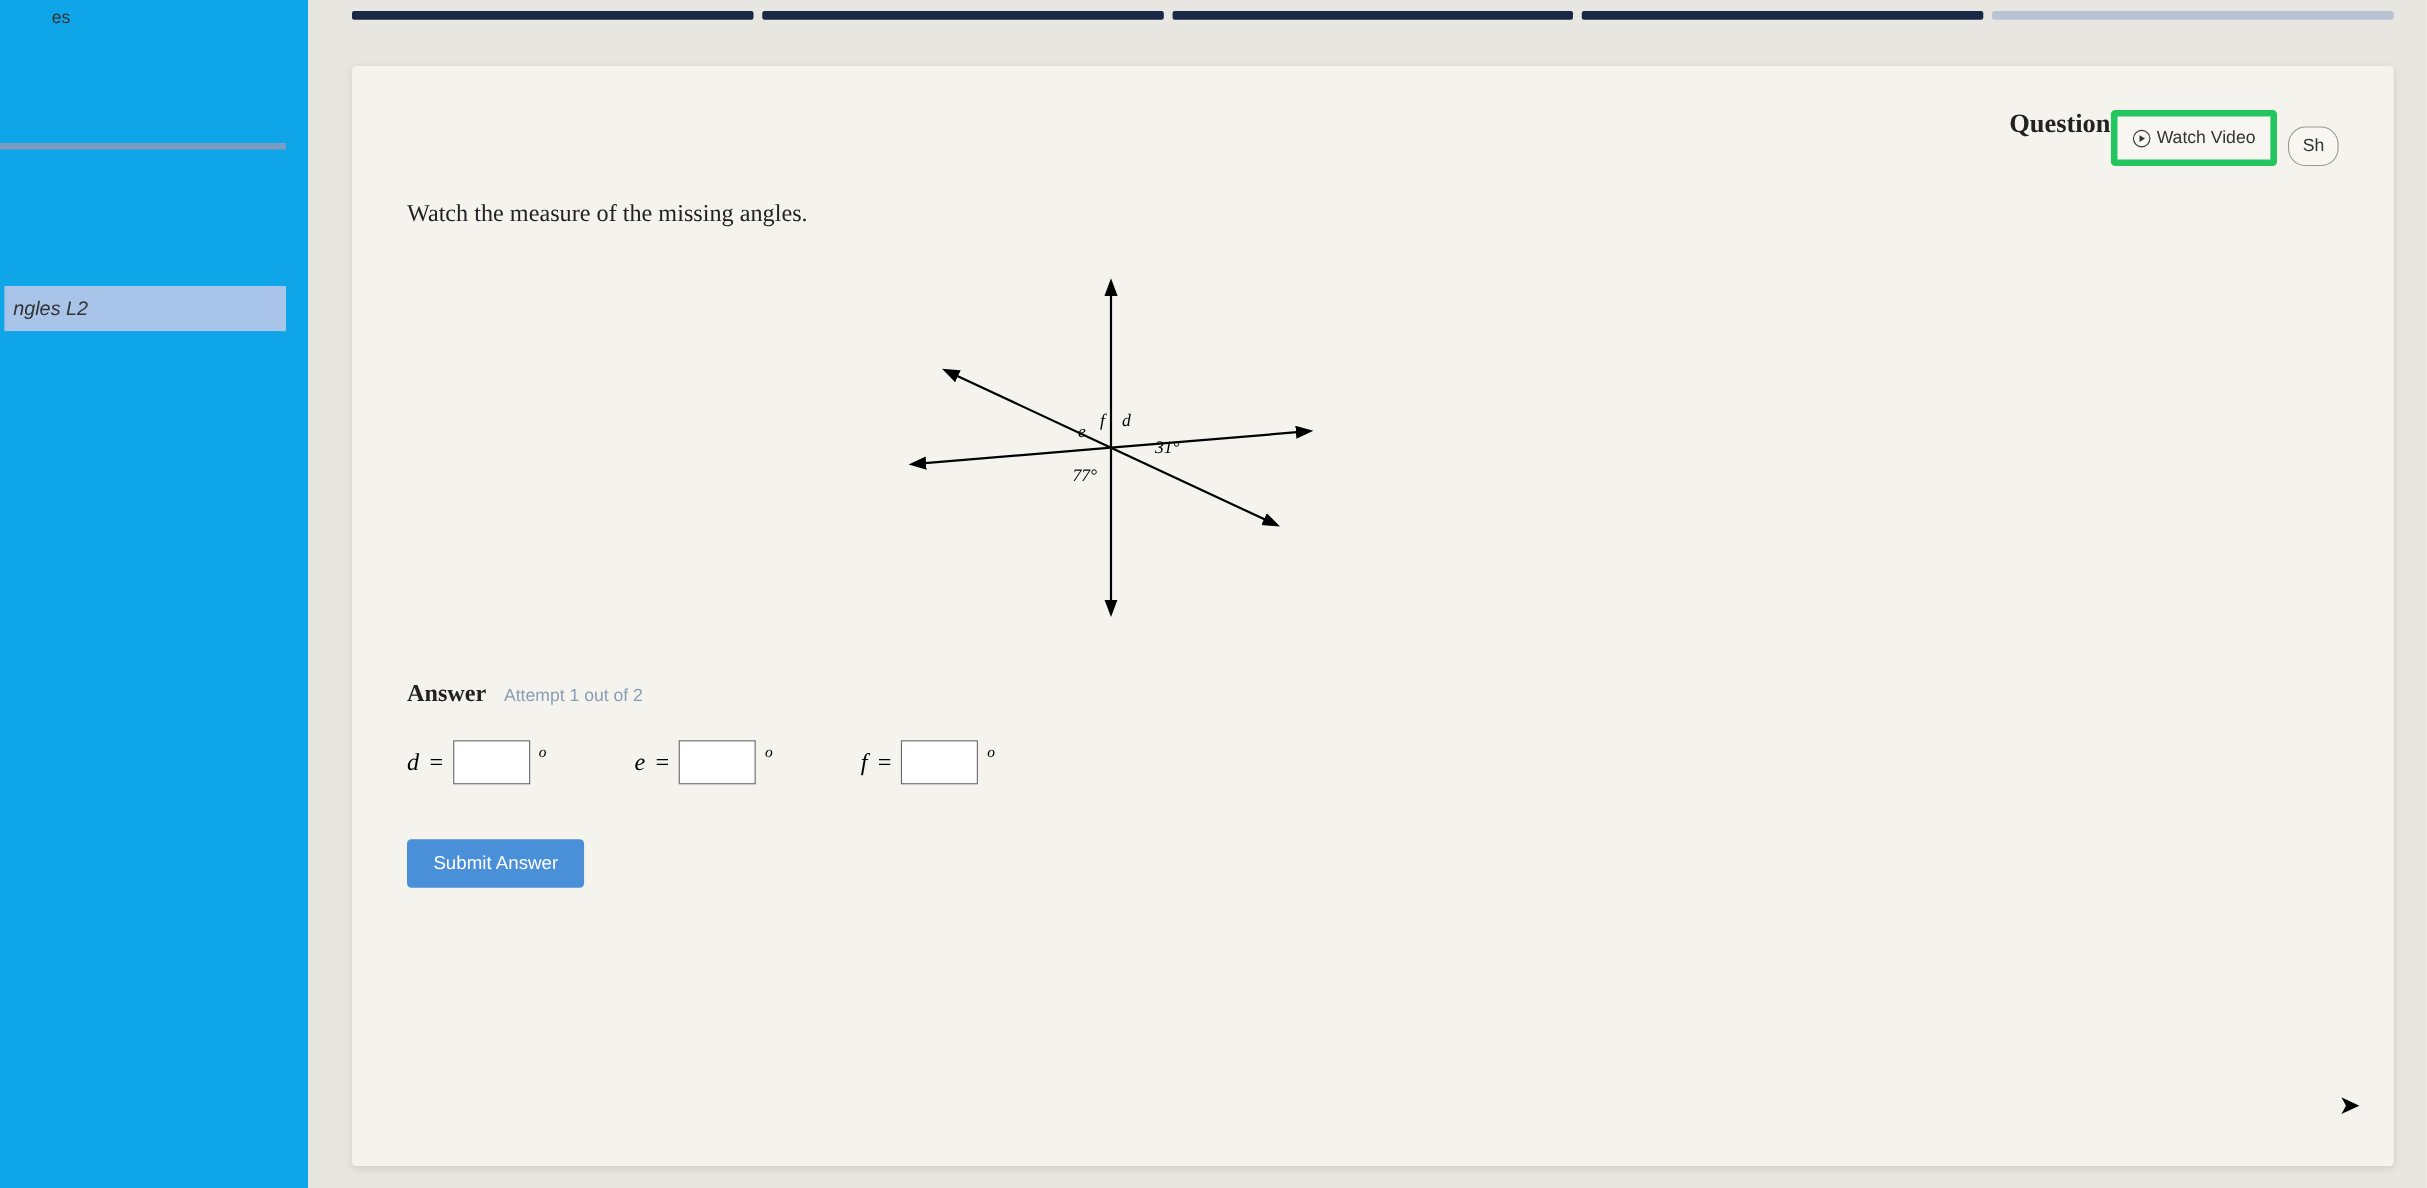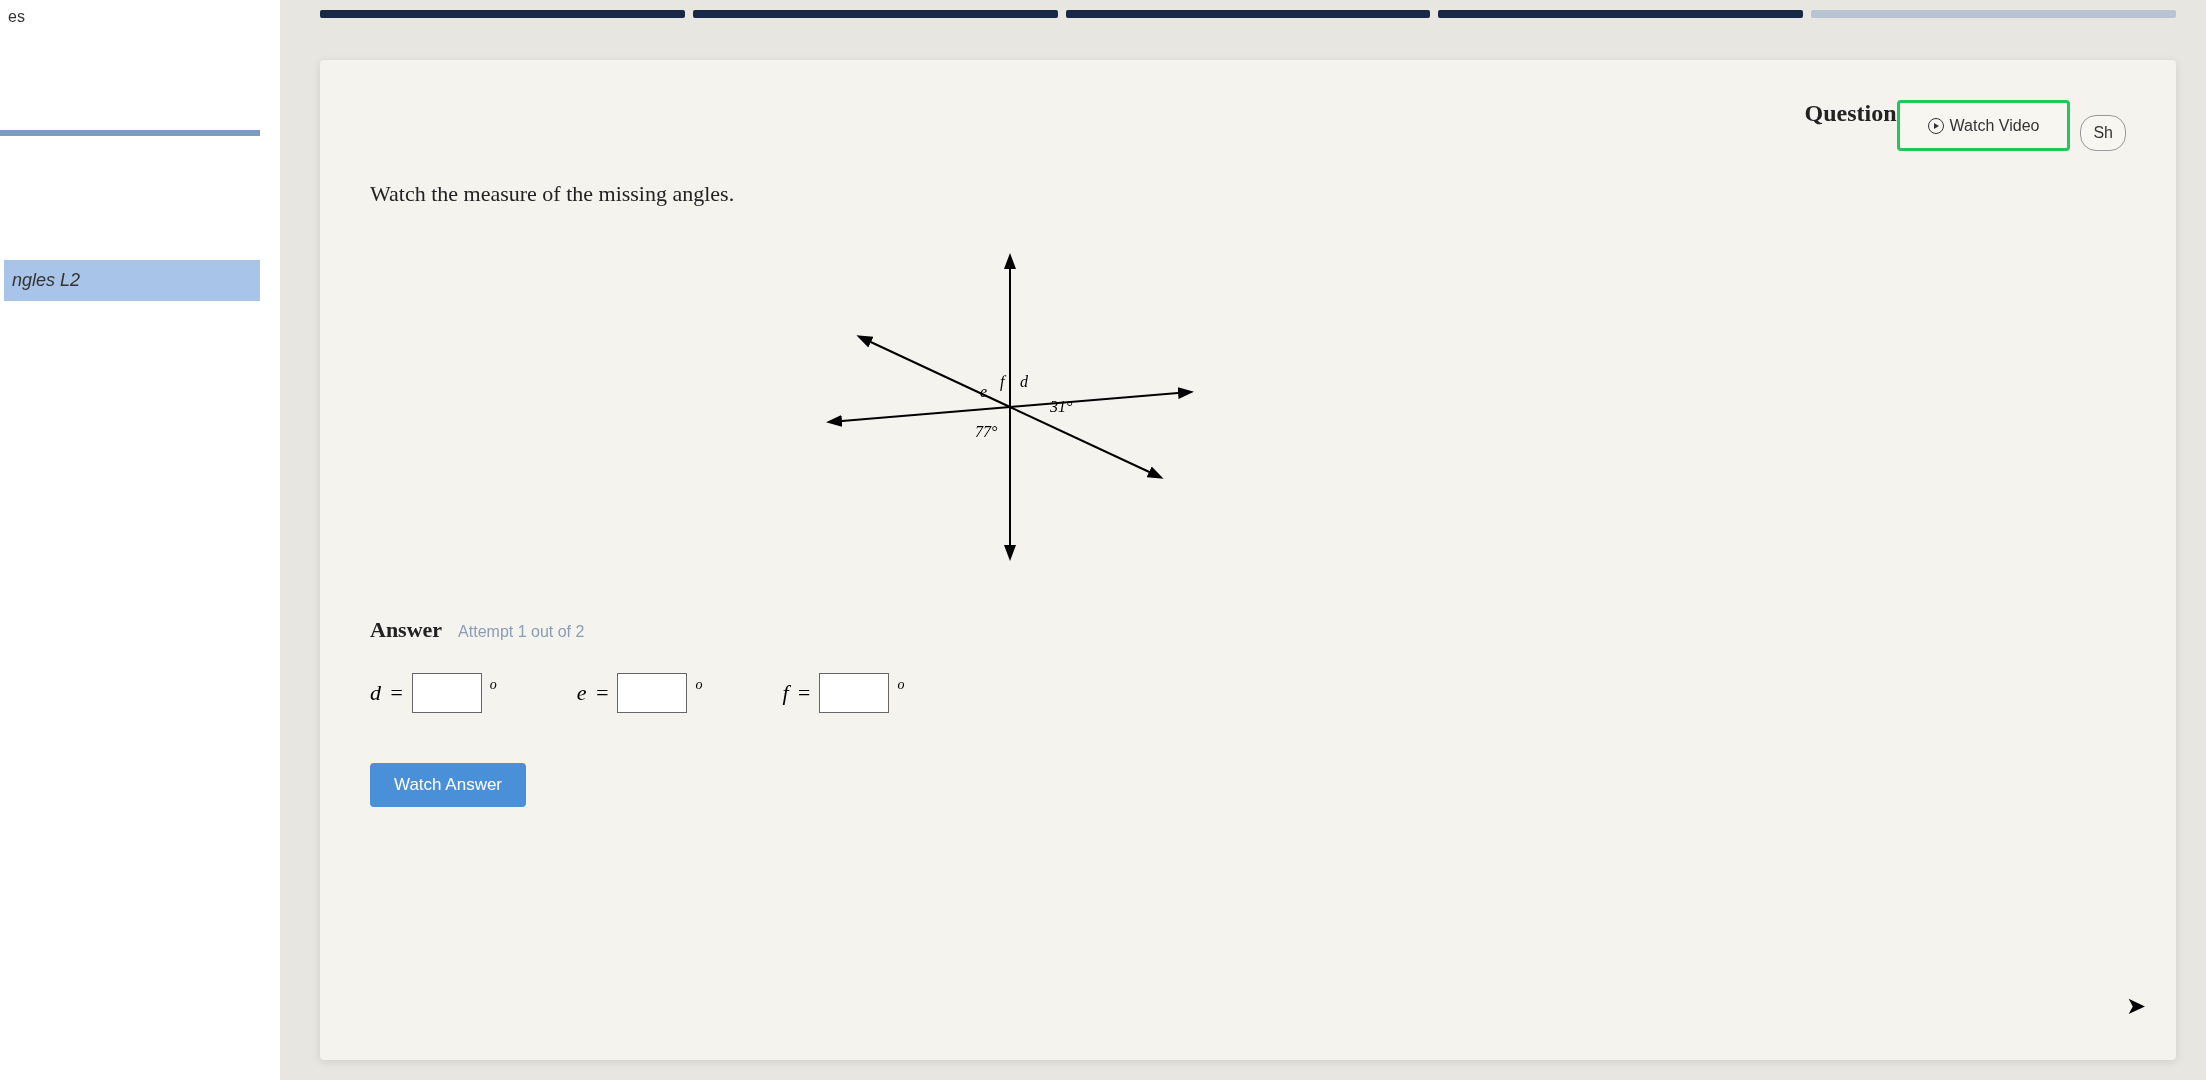--- a/index.html
+++ b/index.html
@@ -28,21 +28,22 @@
 }
 .progress-segment.inactive {
   background: #b8c4d4;
 }
 .sidebar {
   position: absolute;
   left: 0;
   top: 0;
   width: 280px;
   height: 100%;
-  background: #ffffff;
+  background: #0ea5e9;
+  padding-left: 39px;
 }
 .sidebar-top {
   padding: 8px;
   font-family: Arial, sans-serif;
   font-size: 16px;
   color: #333;
 }
 .sidebar-divider {
   position: absolute;
   top: 130px;
@@ -88,23 +89,23 @@
 .question-title {
   font-weight: bold;
   font-size: 24px;
   color: #222;
 }
 .header-buttons {
   display: flex;
   gap: 10px;
 }
 .watch-video-btn {
-  border: 3px solid #22c55e;
+  border: 6px solid #22c55e;
   background: #f8f6f0;
-  padding: 8px 28px;
+  padding: 8px 14px;
   font-family: Arial, sans-serif;
   font-size: 16px;
   color: #333;
   border-radius: 4px;
   cursor: pointer;
   display: flex;
   align-items: center;
   gap: 6px;
 }
 .show-btn {
@@ -297,18 +298,18 @@
       </div>
       <div class="answer-field">
         <span>f</span>
         <span>=</span>
         <input class="answer-input" value="" style="">
         <span class="degree-sym">o</span>
       </div>
     </div>
 
     <button class="submit-btn">
-      <span>Watch Answer</span>
+      <span>Submit Answer</span>
     </button>
   </div>
 </div>
 
 <div class="cursor-icon">➤</div>
 
 </body></html>

